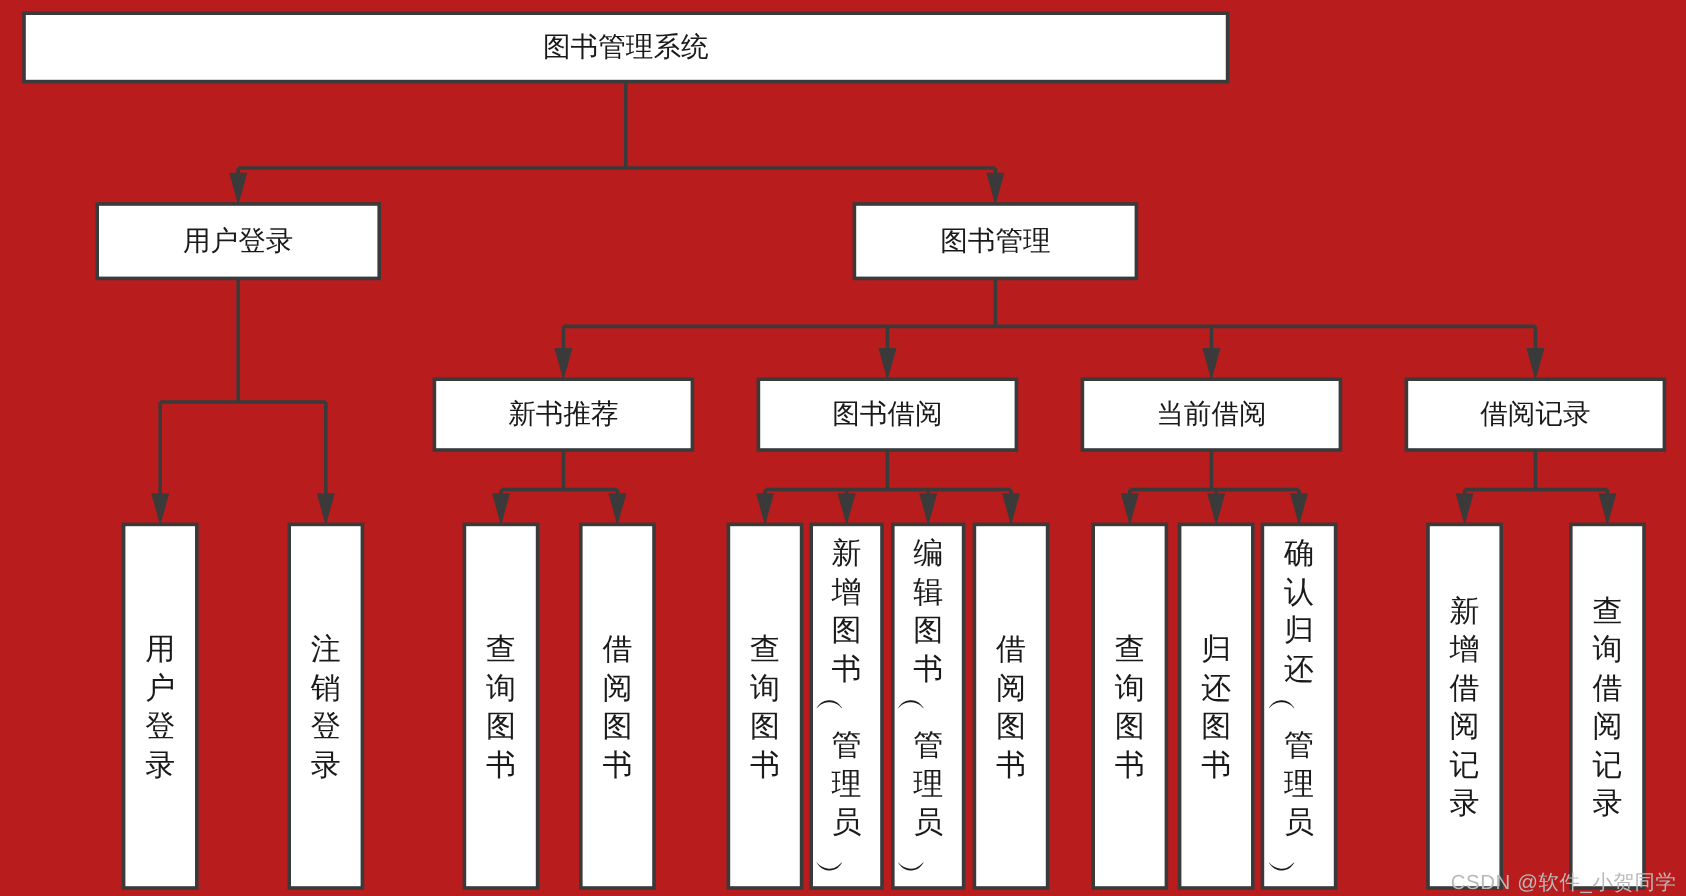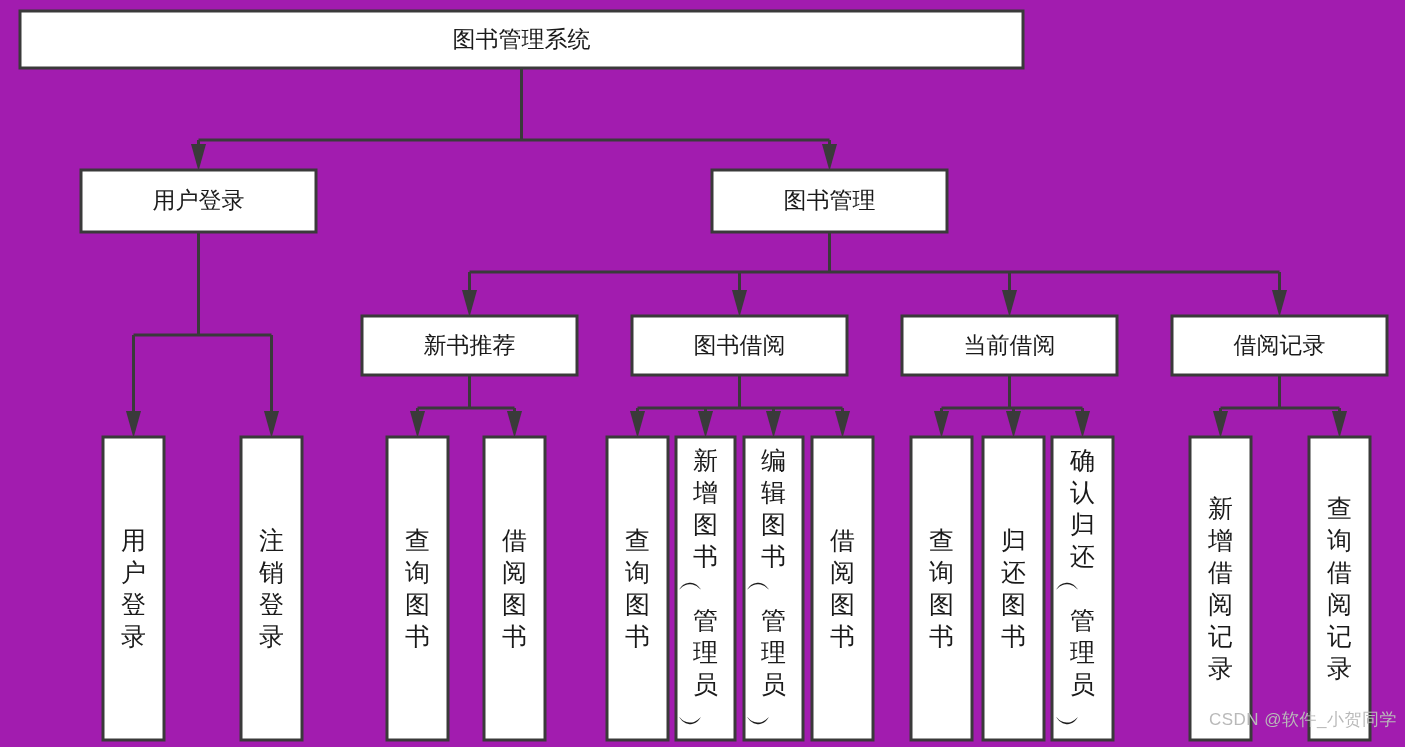--- a/index.html
+++ b/index.html
@@ -10,21 +10,21 @@
   body {
     width: 1405px;
     height: 747px;
     font-family: "Liberation Sans", "DejaVu Sans", sans-serif;
     overflow: hidden;
   }
   #diagram-root {
     position: relative;
     width: 1405px;
     height: 747px;
-    background: #a21caf;
+    background: #b91c1c;
   }
   svg#flow-svg {
     position: absolute;
     left: 0;
     top: 0;
     width: 1405px;
     height: 747px;
   }
   .node-rect {
     fill: #ffffff;
@@ -49,21 +49,21 @@
   }
   .leaf-label {
     font-family: "Liberation Sans", "DejaVu Sans", sans-serif;
     fill: #1a1a1a;
     font-size: 25px;
     text-anchor: middle;
   }
   .watermark {
     position: absolute;
     right: 8px;
-    bottom: 16px;
+    bottom: 0;
     font-family: "Liberation Sans", "DejaVu Sans", sans-serif;
     font-size: 17px;
     color: #b9b9b9;
     letter-spacing: 0.5px;
     white-space: nowrap;
     user-select: none;
   }
 </style>
 </head>
 <body>

